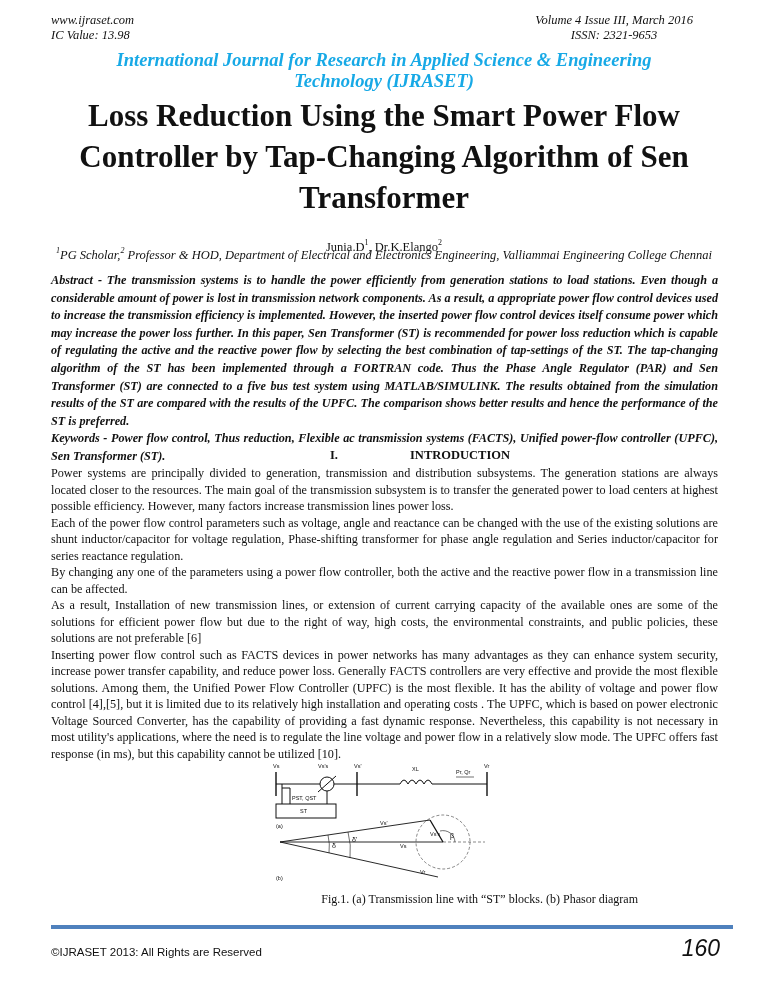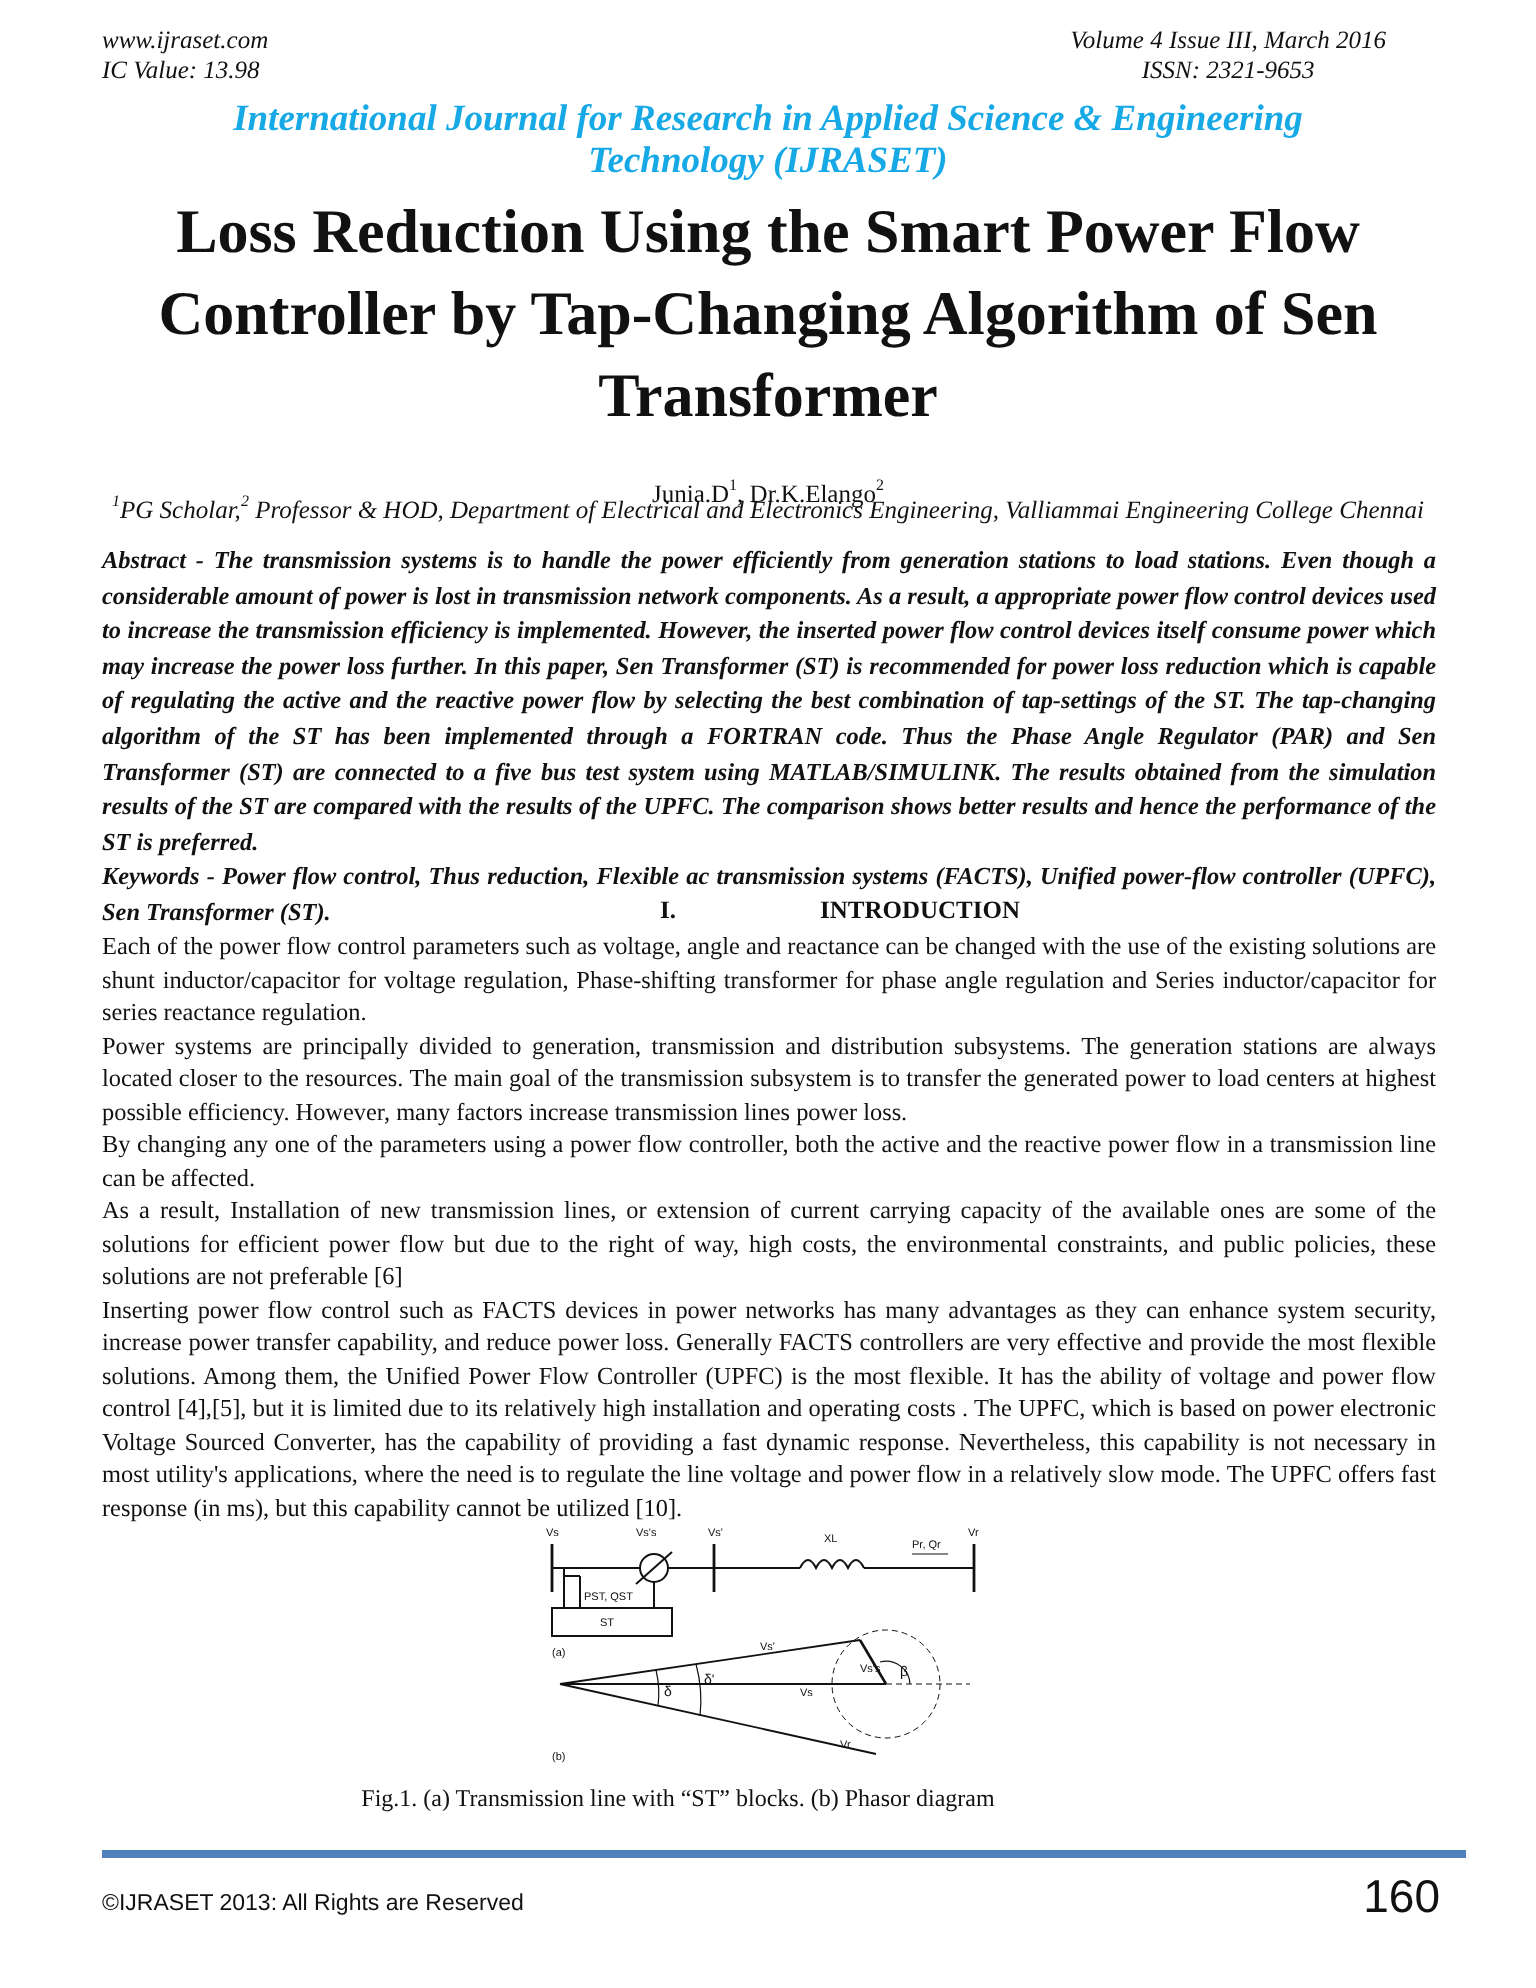--- a/index.html
+++ b/index.html
@@ -12,24 +12,24 @@
   .authors { position: absolute; left: 0; width: 768px; top: 240px; text-align: center; font-size: 12.5px; }
   .affil { position: absolute; left: 0; width: 768px; top: 248px; text-align: center; font-style: italic; font-size: 12.5px; }
   sup { font-size: 8px; vertical-align: top; position: relative; top: -2px; }
   .abstract { position: absolute; left: 51px; width: 667px; top: 272px; font-style: italic; font-weight: bold; font-size: 12.2px; line-height: 17.6px; text-align: justify; }
   .abstract p { margin: 0; }
   .section-head { position: absolute; left: 0; width: 768px; top: 448px; text-align: center; font-weight: bold; font-size: 12.5px; padding-left: 36px; }
   .section-head span.num { display: inline-block; width: 80px; text-align: left; }
   .body-text { position: absolute; left: 51px; width: 667px; top: 465px; font-size: 12.2px; line-height: 16.5px; text-align: justify; }
   .body-text p { margin: 0; }
   .figure { position: absolute; left: 260px; top: 762px; width: 240px; height: 125px; }
-  .caption { position: absolute; left: 0; width: 638px; top: 892px; text-align: center; font-size: 12px; padding-left: 20px; }
+  .caption { position: absolute; left: 0; width: 638px; top: 892px; text-align: right; font-size: 12px; }
   .footer-rule { position: absolute; left: 51px; width: 682px; top: 925px; height: 4px; background: #4f81bd; }
   .footer-copy { position: absolute; left: 51px; top: 946px; font-family: "Liberation Sans", sans-serif; font-size: 11.5px; }
-  .page-num { position: absolute; right: 48px; top: 935px; font-family: "Liberation Sans", sans-serif; font-size: 23px; }
+  .page-num { position: absolute; right: 48px; top: 935px; font-family: "Liberation Sans", sans-serif; font-size: 23px; font-style: italic; }
 </style>
 </head>
 <body>
 
 <div class="hdr hdr-left">
   <div>www.ijraset.com</div>
   <div>IC Value: 13.98</div>
 </div>
 <div class="hdr hdr-right">
   <div>Volume 4 Issue III, March 2016</div>
@@ -58,22 +58,22 @@
 <div class="abstract">
   <p>Abstract - The transmission systems is to handle the power efficiently from generation stations to load stations. Even though a considerable amount of power is lost in transmission network components. As a result, a appropriate power flow control devices used to increase the transmission efficiency is implemented. However, the inserted power flow control devices itself consume power which may increase the power loss further. In this paper, Sen Transformer (ST) is recommended for power loss reduction which is capable of regulating the active and the reactive power flow by selecting the best combination of tap-settings of the ST. The tap-changing algorithm of the ST has been implemented through a FORTRAN code. Thus the Phase Angle Regulator (PAR) and Sen Transformer (ST) are connected to a five bus test system using MATLAB/SIMULINK. The results obtained from the simulation results of the ST are compared with the results of the UPFC. The comparison shows better results and hence the performance of the ST is preferred.</p>
   <p>Keywords - Power flow control, Thus reduction, Flexible ac transmission systems (FACTS), Unified power-flow controller (UPFC), Sen Transformer (ST).</p>
 </div>
 
 <div class="section-head">
   <span class="num">I.</span><span>INTRODUCTION</span>
 </div>
 
 <div class="body-text">
+  <p>Power systems are principally divided to generation, transmission and distribution subsystems. The generation stations are always located closer to the resources. The main goal of the transmission subsystem is to transfer the generated power to load centers at highest possible efficiency. However, many factors increase transmission lines power loss.</p>
   <p>Each of the power flow control parameters such as voltage, angle and reactance can be changed with the use of the existing solutions are shunt inductor/capacitor for voltage regulation, Phase-shifting transformer for phase angle regulation and  Series inductor/capacitor for series reactance regulation.</p>
-  <p>Power systems are principally divided to generation, transmission and distribution subsystems. The generation stations are always located closer to the resources. The main goal of the transmission subsystem is to transfer the generated power to load centers at highest possible efficiency. However, many factors increase transmission lines power loss.</p>
   <p>By changing any one of the parameters using a power flow controller, both the active and the reactive power flow in a transmission line can be affected.</p>
   <p> As a result, Installation of new transmission lines, or extension of current carrying capacity of the available ones are some of the solutions for efficient power flow but due to the right of way, high costs, the environmental constraints, and public policies, these solutions are not preferable [6]</p>
   <p>Inserting power flow control such as FACTS devices in power networks has many advantages as they can enhance system security, increase power transfer capability, and reduce power loss. Generally FACTS controllers are very effective and provide the most flexible solutions. Among them, the Unified Power Flow Controller (UPFC) is the most flexible. It has the ability of voltage and power flow control [4],[5], but it is limited due to its relatively high installation and operating costs . The UPFC, which is based on power electronic Voltage Sourced Converter, has the capability of providing a fast dynamic response. Nevertheless, this capability is not necessary in most utility's applications, where the need is to regulate the line voltage and power flow in a relatively slow mode. The UPFC offers fast response (in ms), but this capability cannot be utilized [10].</p>
 </div>
 
 <div class="figure">
   <svg width="240" height="125" viewBox="0 0 240 125" xmlns="http://www.w3.org/2000/svg" font-family="Liberation Sans, sans-serif" font-size="5.5">
 
     <g stroke="#111" fill="none" stroke-width="1">
       <line x1="16" y1="10" x2="16" y2="34" stroke-width="1.4"></line>

